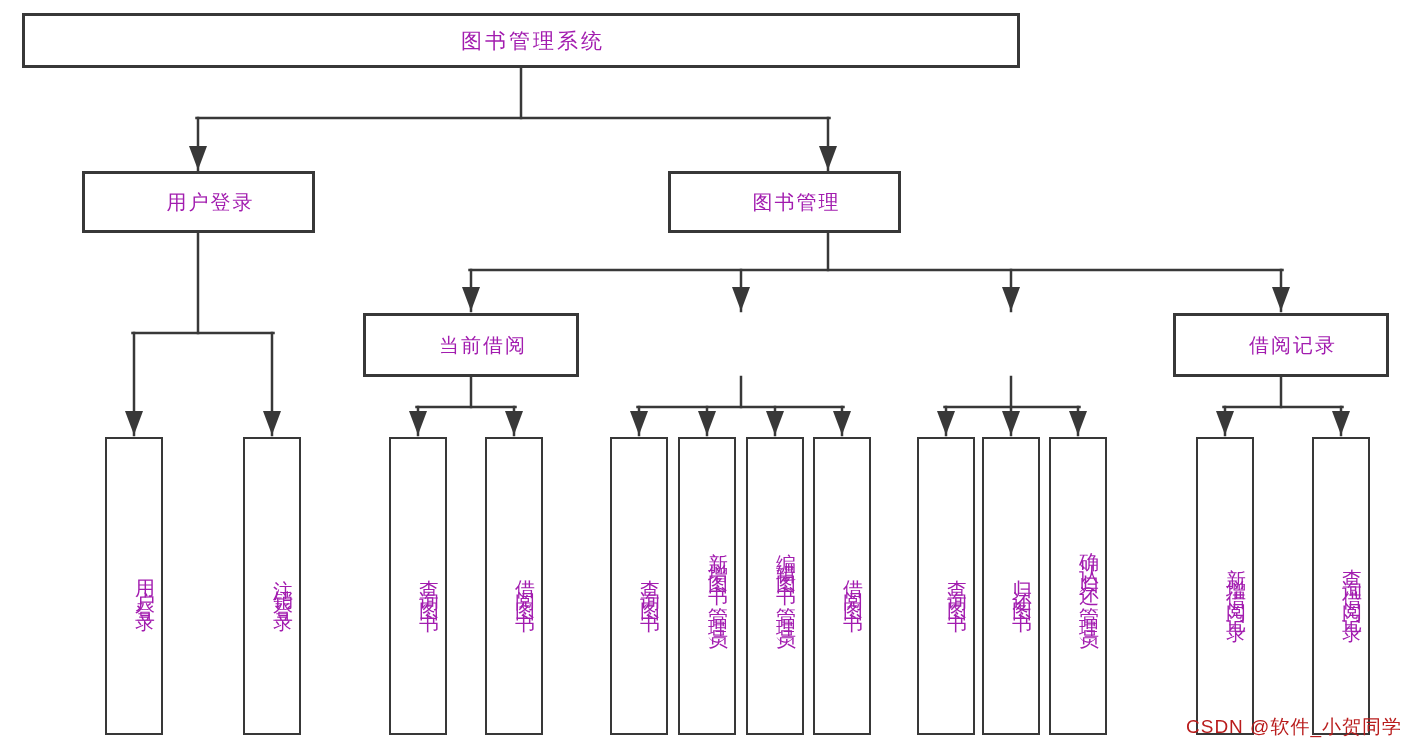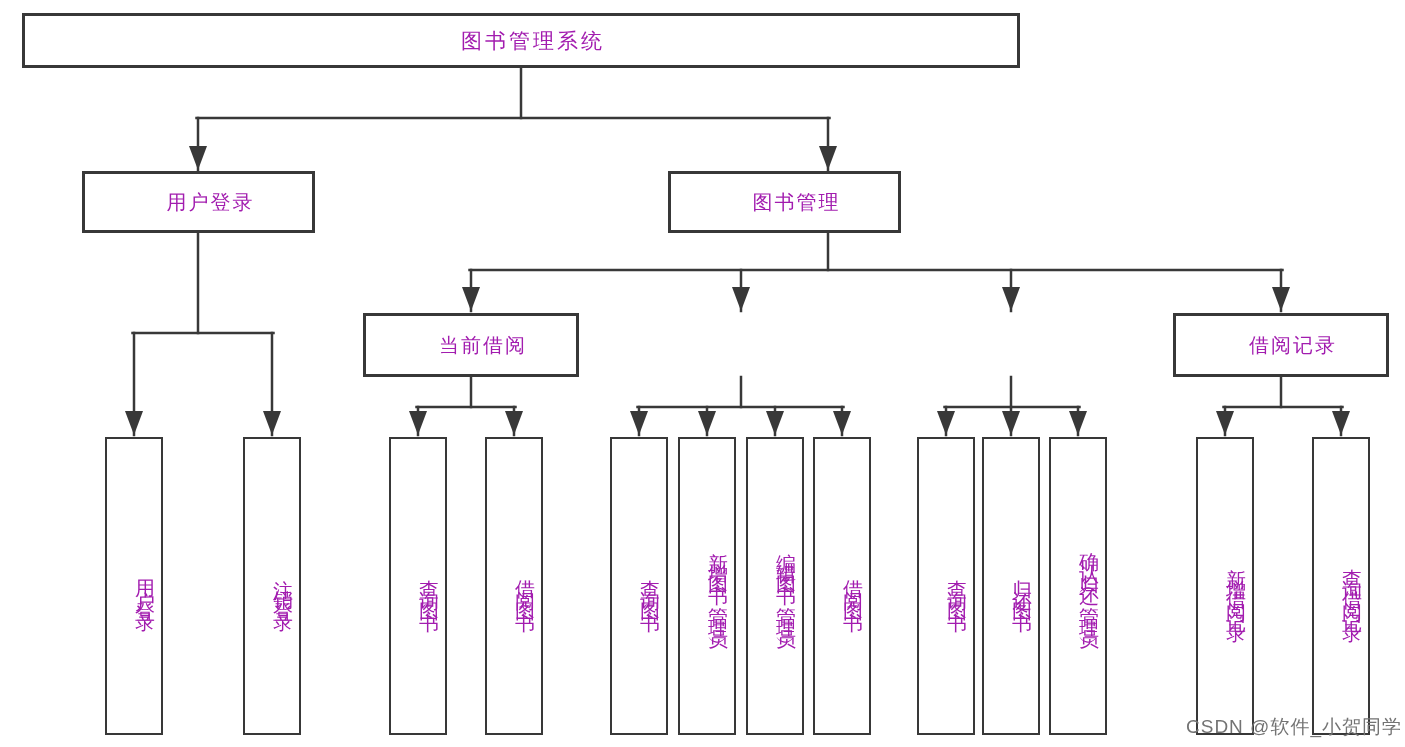--- a/index.html
+++ b/index.html
@@ -50,21 +50,21 @@
   #lf-bor-borrow    {left:813px;}
   #lf-cur-query     {left:917px;}
   #lf-cur-return    {left:982px;}
   #lf-cur-confirm   {left:1049px;}
   #lf-recd-add      {left:1196px;}
   #lf-recd-query    {left:1312px;}
   .watermark{
     position:absolute;
     left:1186px;top:714px;
     z-index:5;
-    color:#737373;
+    color:#b91c1c;
     font-size:19px;
     letter-spacing:1px;
     white-space:nowrap;
   }
 </style>
 </head>
 <body>
 
 <div class="stage">
 

